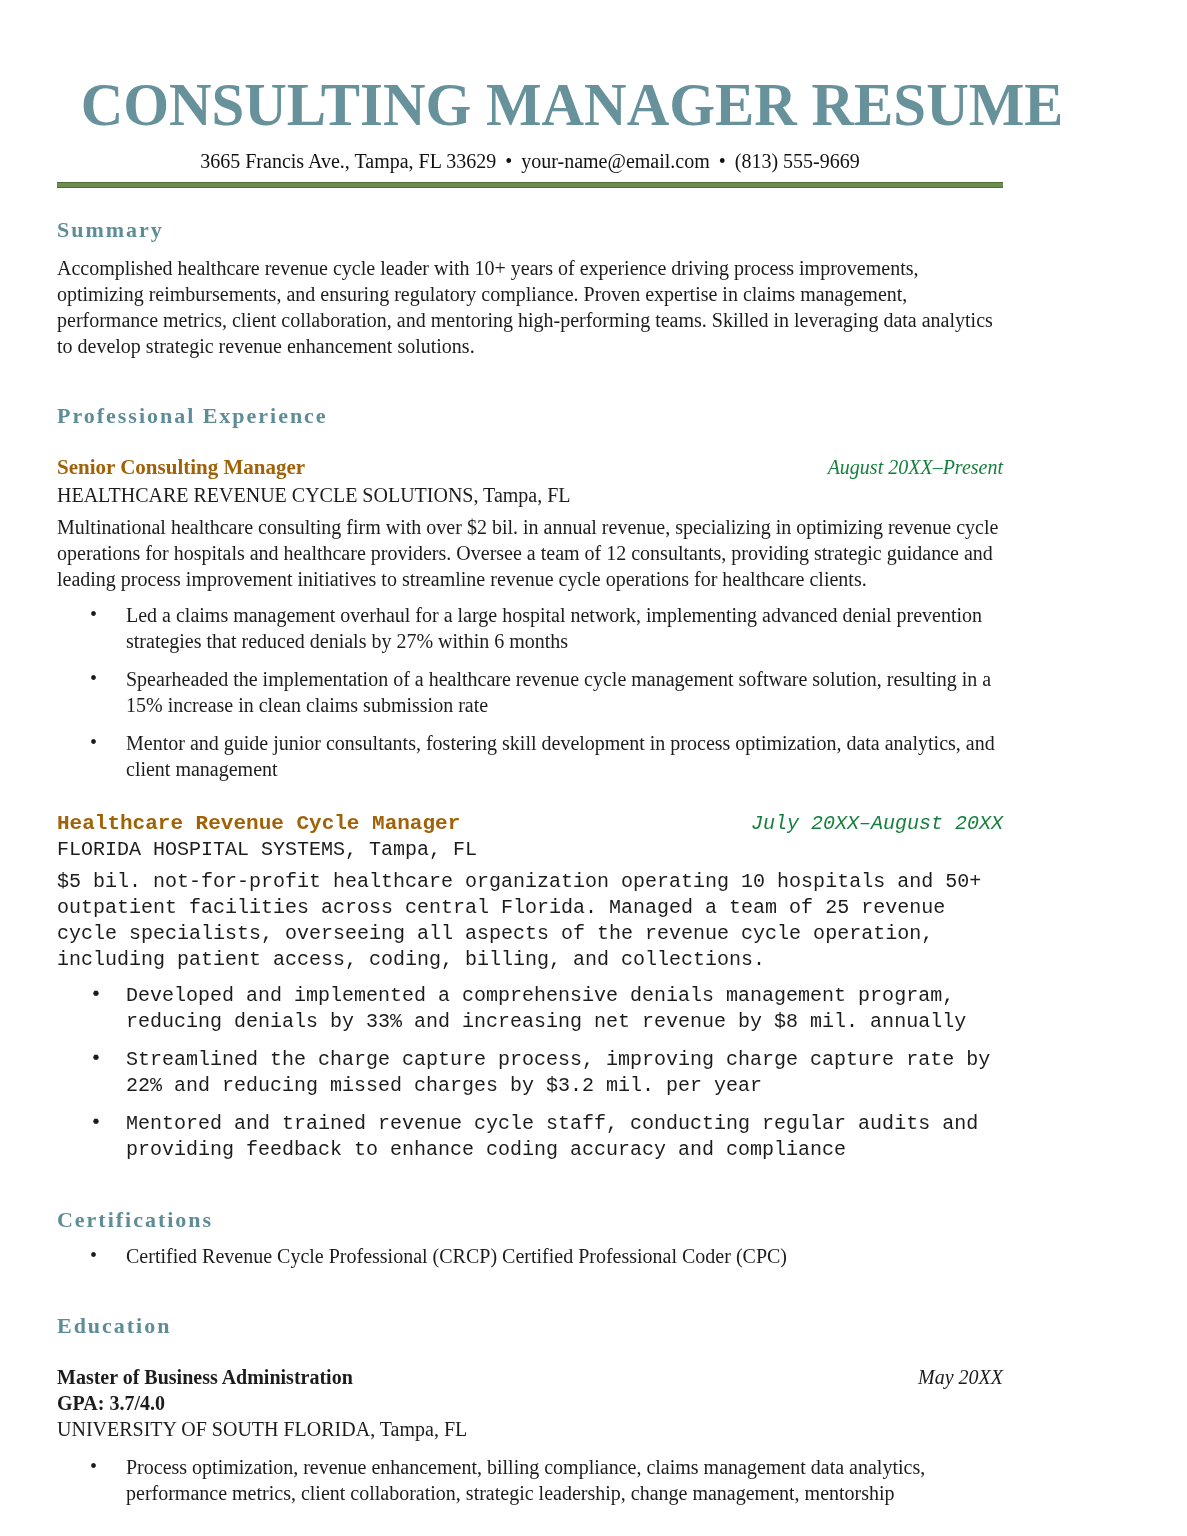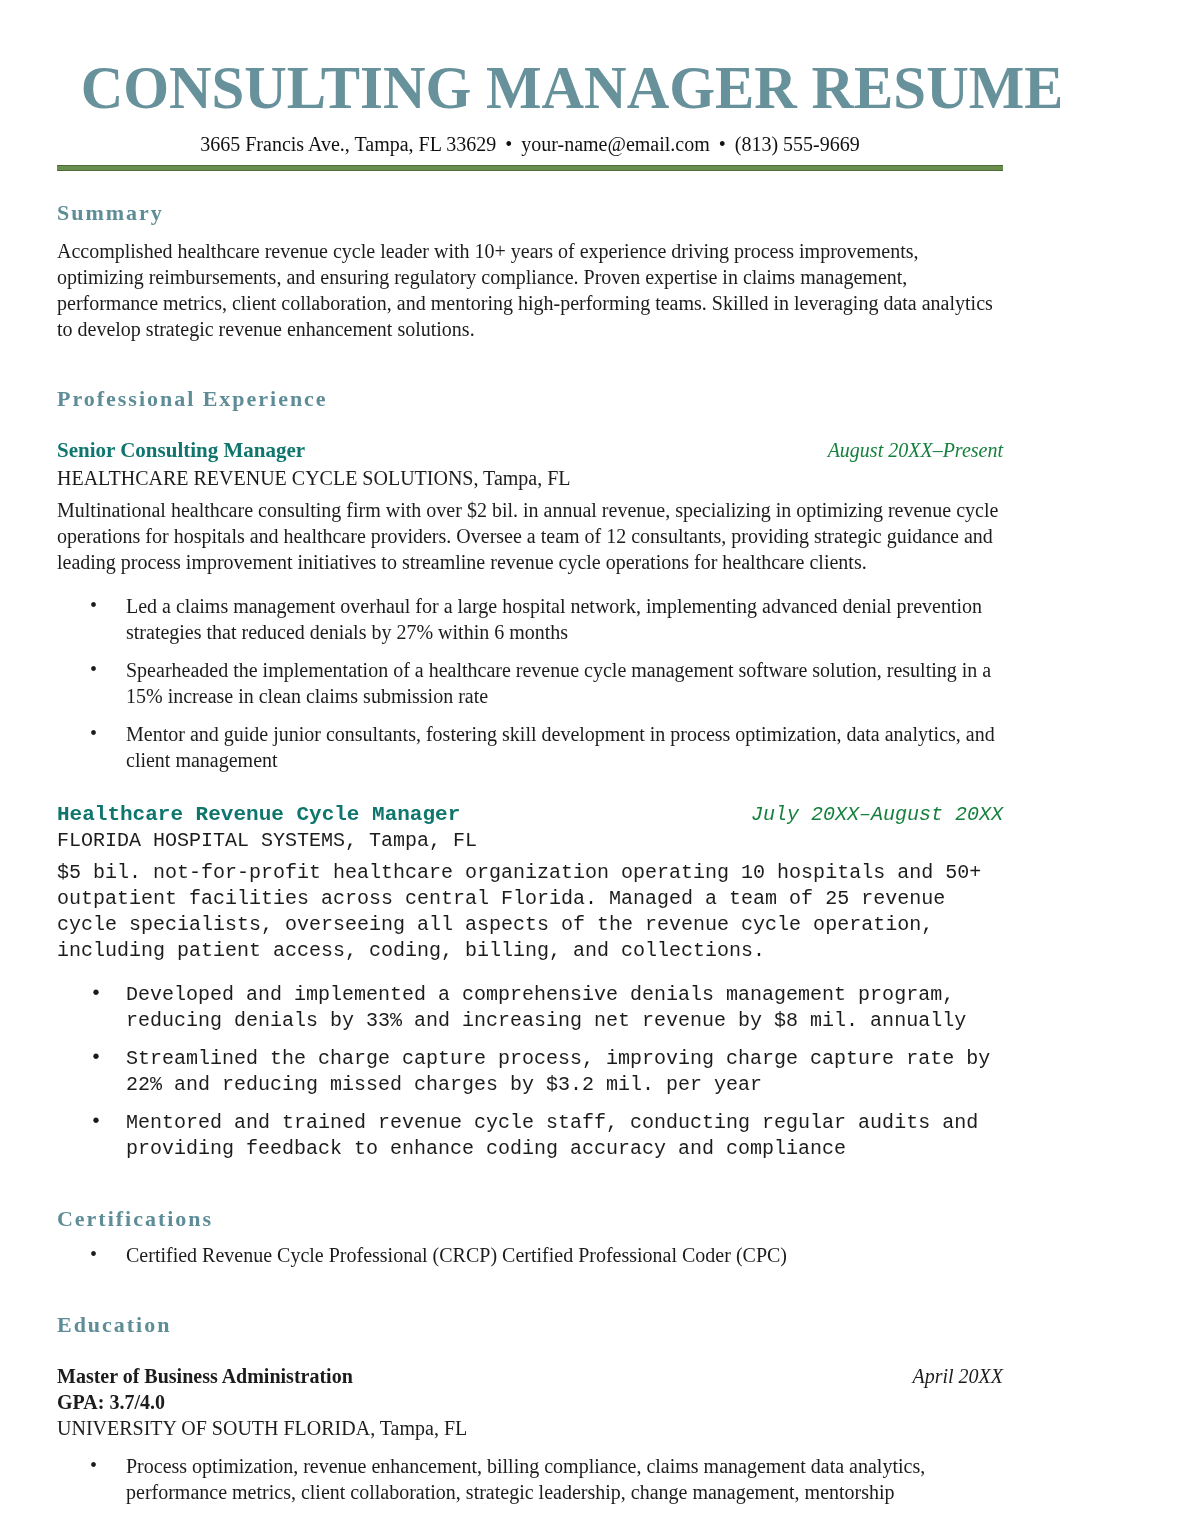--- a/index.html
+++ b/index.html
@@ -1,21 +1,21 @@
 <!DOCTYPE html>
 <html><head>
 <meta charset="utf-8">
 <style>
   * { margin: 0; padding: 0; box-sizing: border-box; }
   html, body { background: #ffffff; }
   .page {
     width: 1060px;
     height: 1536px;
     background: #ffffff;
-    padding: 52px 57px 0 57px;
+    padding: 69px 57px 0 57px;
     overflow: hidden;
     font-family: "Liberation Serif", "DejaVu Serif", serif;
     color: #1c1c1c;
   }
   
   .title {
     font-size: 62px;
     font-weight: 700;
     color: #68929b;
     text-align: center;
@@ -62,38 +62,38 @@
   .job { margin-top: 24px; }
   .job-2 { margin-top: 28px; font-family: Liberation Mono, monospace; }
   .job-header-row {
     display: flex;
     justify-content: space-between;
     align-items: baseline;
   }
   .job-title {
     font-size: 21px;
     font-weight: 700;
-    color: #0f766e;
+    color: #a16207;
     line-height: 1.3;
   }
   .job-dates {
     font-size: 20px;
     font-style: italic;
     color: #15803d;
     line-height: 1.3;
     text-align: center;
   }
   .company {
     font-size: 20px;
     line-height: 1.3;
     color: #1c1c1c;
   }
   .job-desc { margin-top: 6px; }
   ul.bullets {
-    margin: 18px 0 0 33px;
+    margin: 10px 0 0 33px;
     padding: 0;
     list-style: none;
   }
   ul.bullets li {
     position: relative;
     padding-left: 36px;
     margin-bottom: 12px;
     font-size: 20px;
     line-height: 1.3;
     color: #1c1c1c;
@@ -185,21 +185,21 @@
     <ul class="bullets tight">
       <li>Certified Revenue Cycle Professional (CRCP) Certified Professional Coder (CPC)</li>
     </ul>
   </section>
 
   <section>
     <h2 class="section-heading mt-section">Education</h2>
     <div class="edu-block">
       <div class="edu-row">
         <span class="edu-degree">Master of Business Administration</span>
-        <span class="edu-dates">April 20XX</span>
+        <span class="edu-dates">May 20XX</span>
       </div>
       <div class="edu-gpa">GPA: 3.7/4.0</div>
       <div class="edu-school">UNIVERSITY OF SOUTH FLORIDA, Tampa, FL</div>
     </div>
   </section>
 
   <section>
     <ul class="bullets" style="margin-top:12px;">
       <li>Process optimization, revenue enhancement, billing compliance, claims management data analytics, performance metrics, client collaboration, strategic leadership, change management, mentorship</li>
     </ul>

